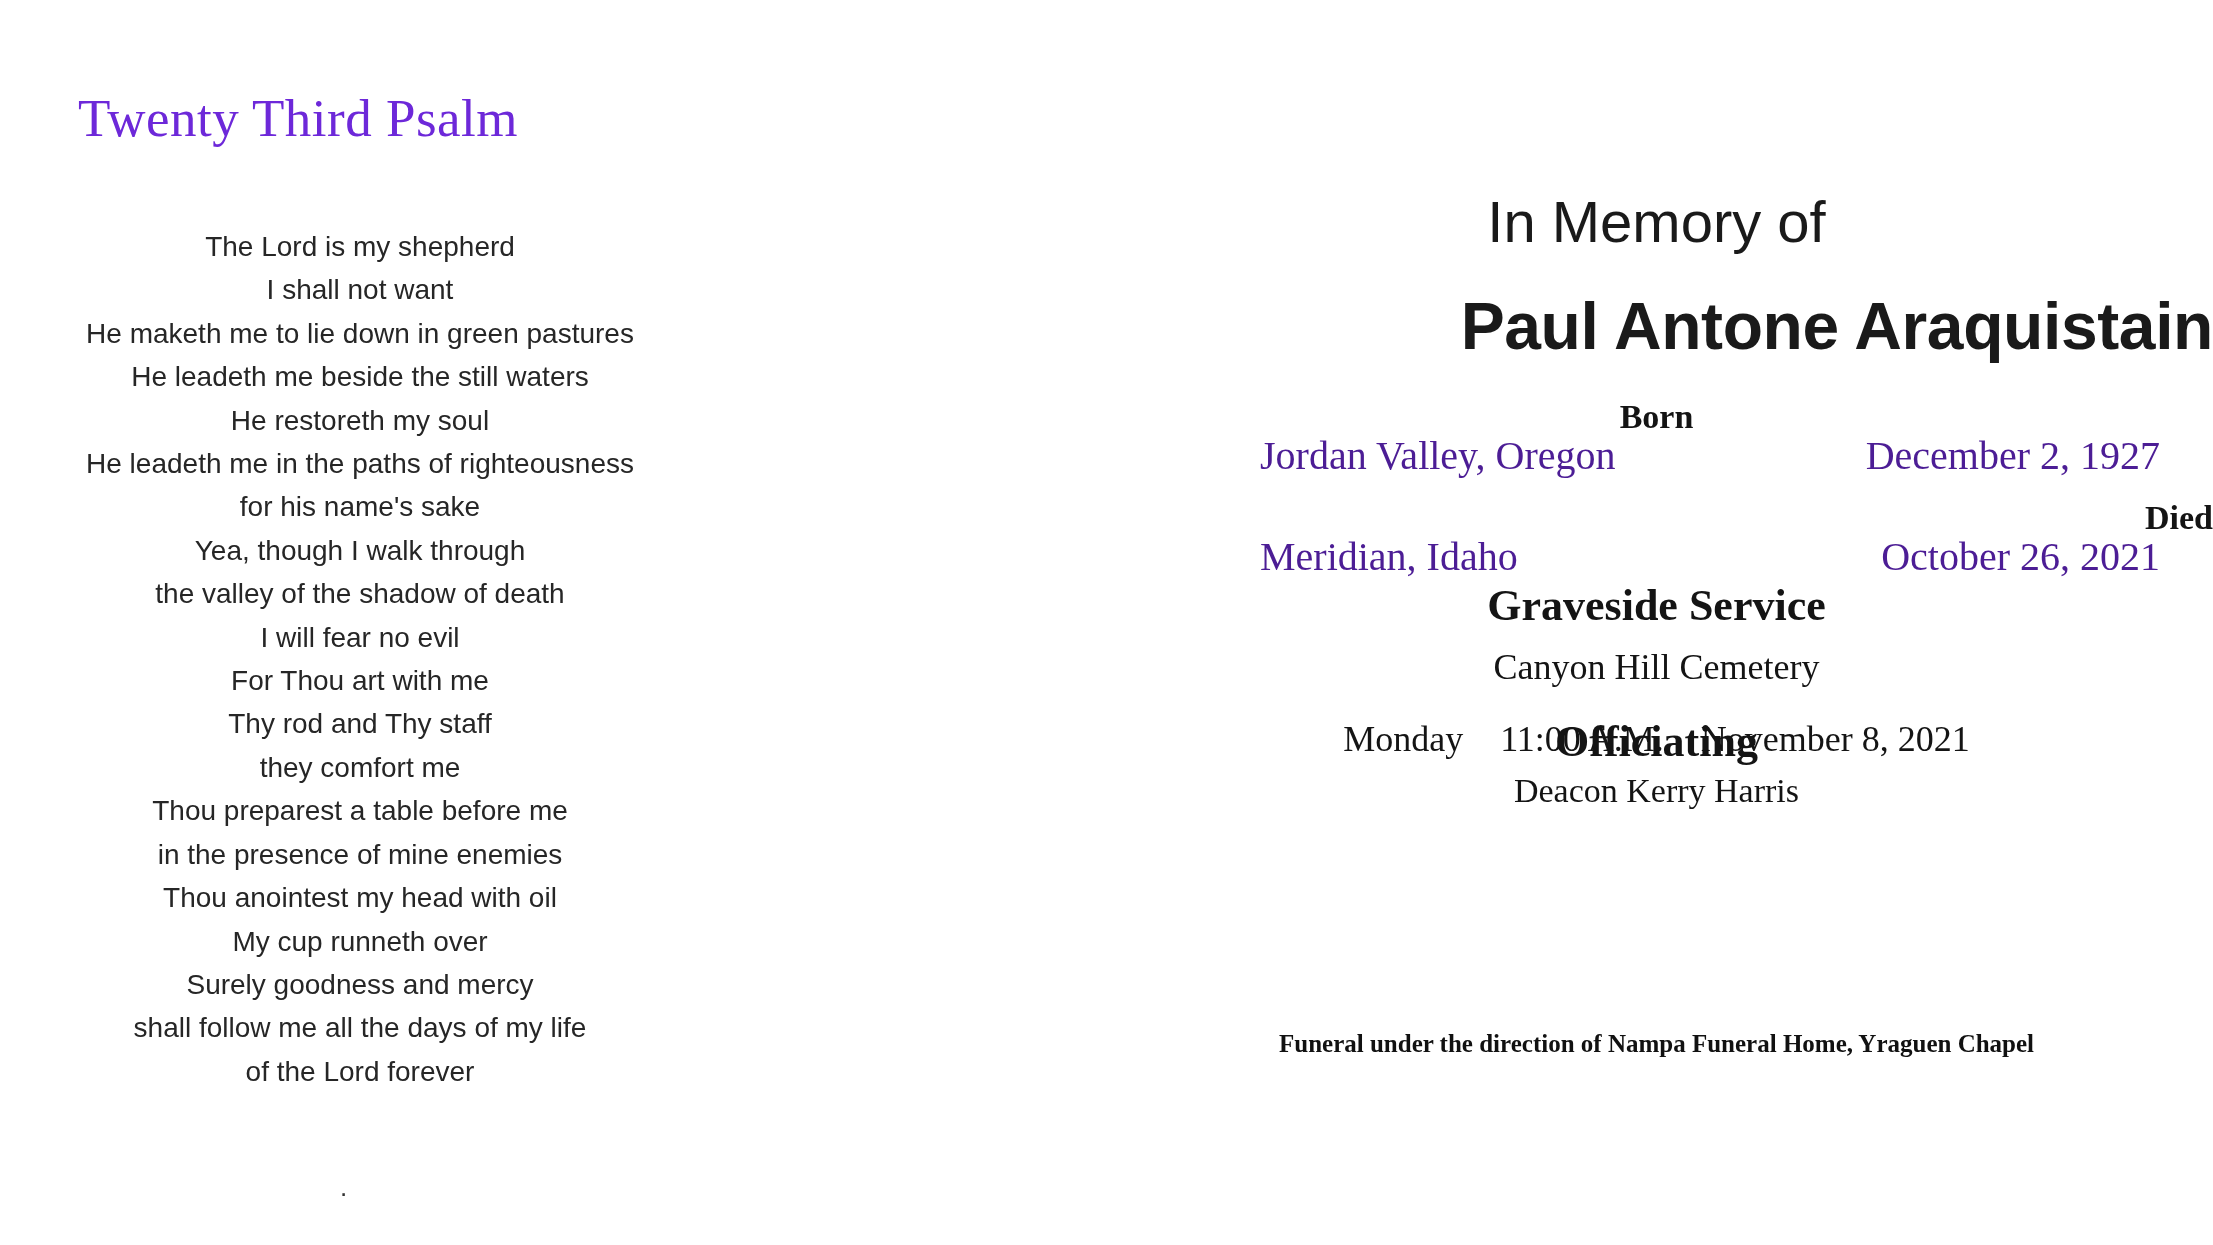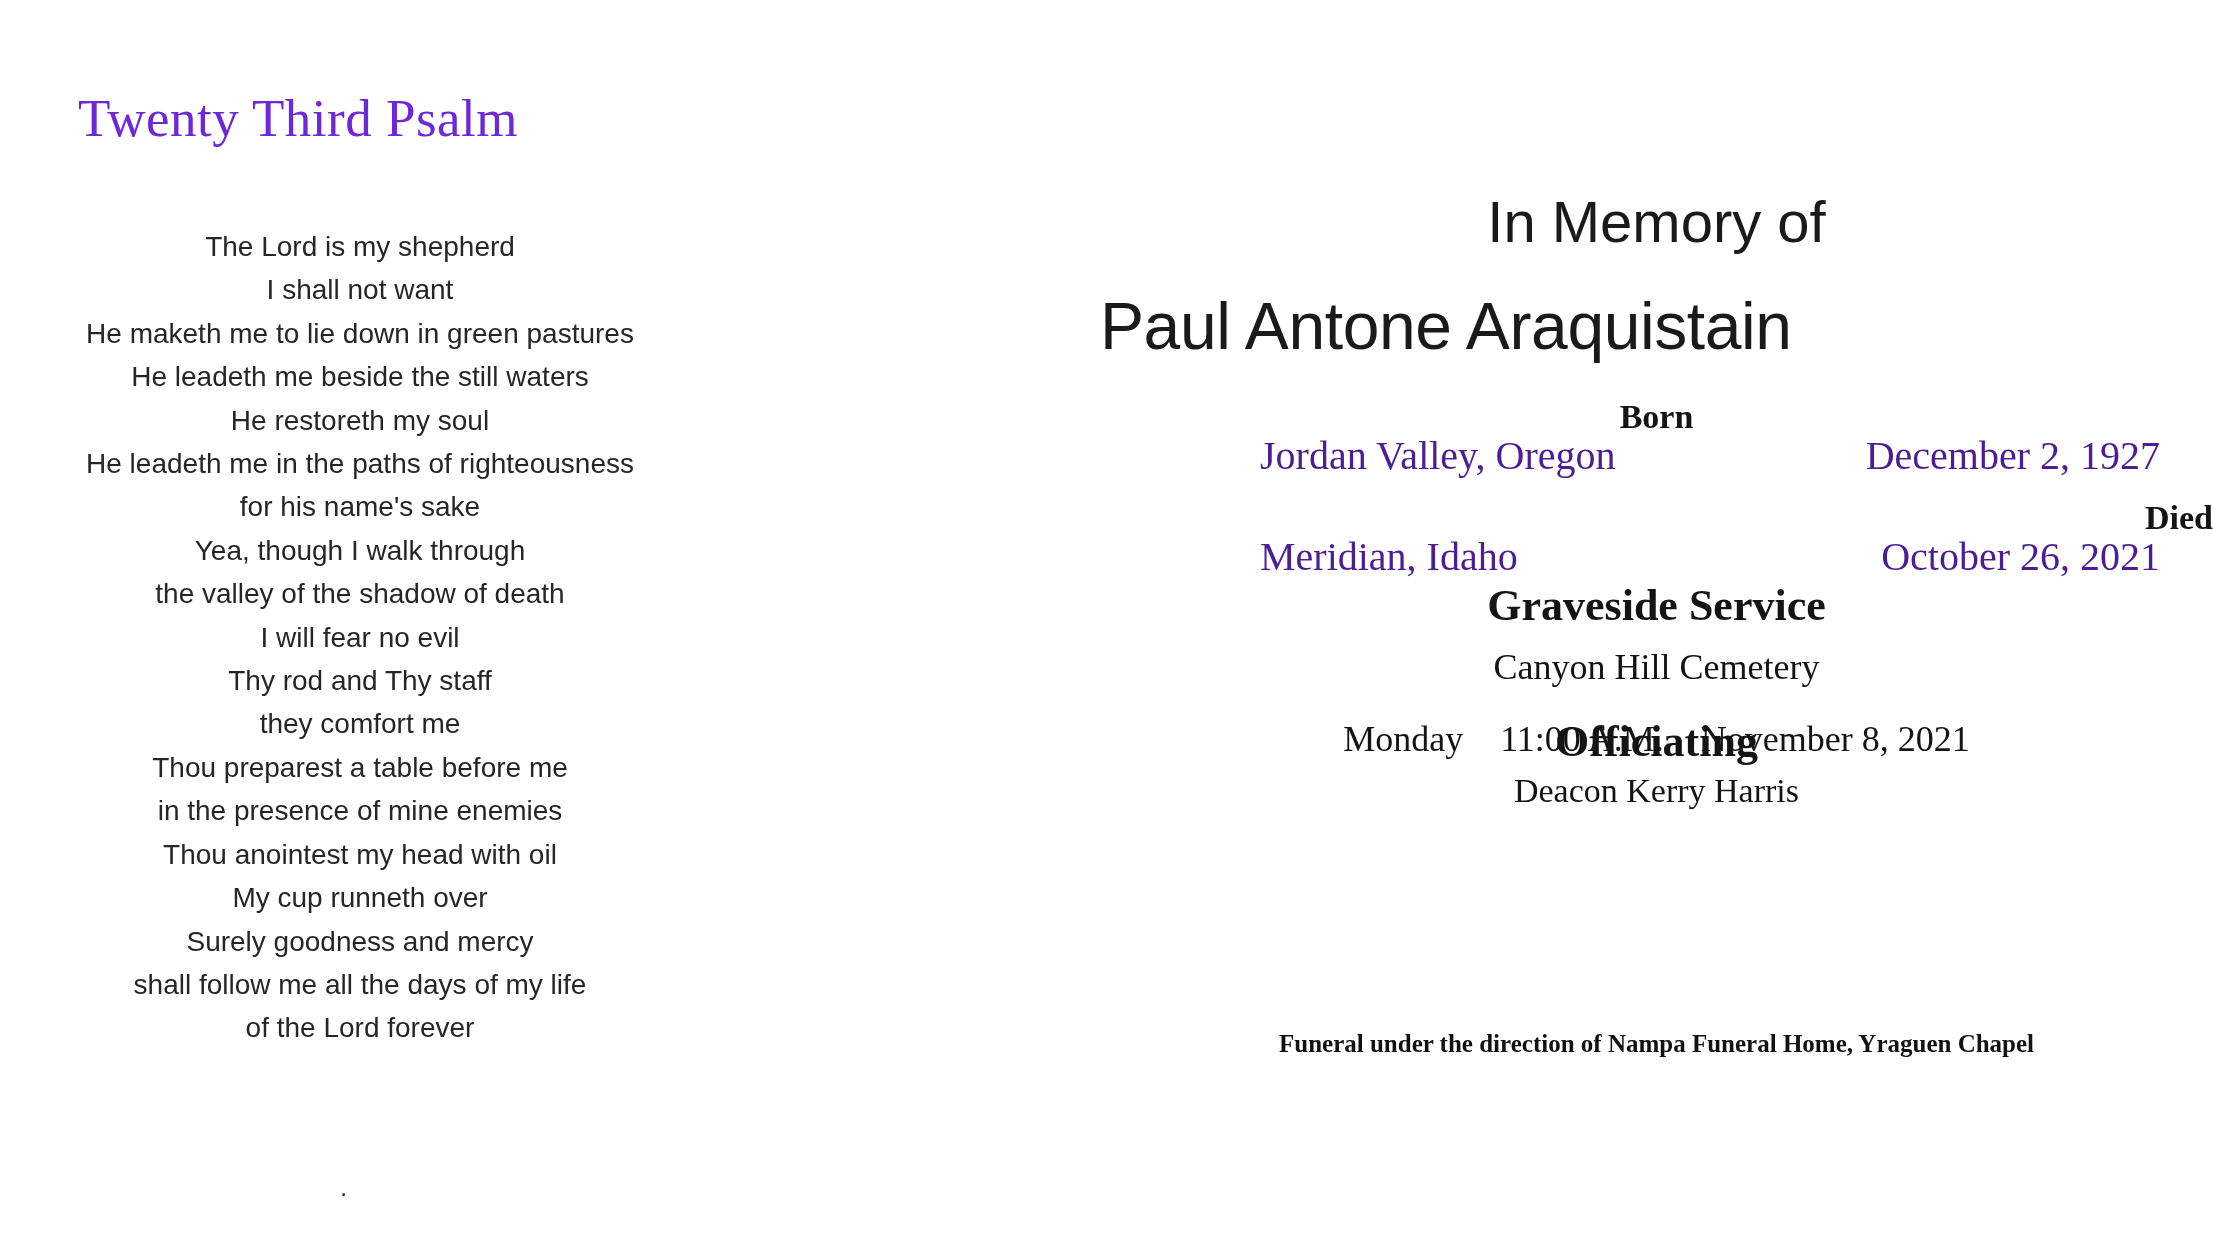--- a/index.html
+++ b/index.html
@@ -79,24 +79,24 @@
     font-family: "Liberation Sans", sans-serif;
     font-size: 58px;
     font-weight: 400;
     color: #1a1a1a;
   }
   .deceased-name {
     position: absolute;
     left: 0;
     top: 288px;
     width: 1113px;
-    text-align: left;
+    text-align: right;
     font-family: "Liberation Sans", sans-serif;
     font-size: 66px;
-    font-weight: 400;
+    font-weight: 700;
     letter-spacing: -0.4px;
     color: #1a1a1a;
   }
   .label-born,
   .label-died {
     position: absolute;
     width: 1113px;
     text-align: center;
     font-family: "Liberation Serif", serif;
     font-weight: 700;
@@ -191,20 +191,21 @@
       <span class="psalm-line">The Lord is my shepherd</span>
       <span class="psalm-line">I shall not want</span>
       <span class="psalm-line">He maketh me to lie down in green pastures</span>
       <span class="psalm-line">He leadeth me beside the still waters</span>
       <span class="psalm-line">He restoreth my soul</span>
       <span class="psalm-line">He leadeth me in the paths of righteousness</span>
       <span class="psalm-line">for his name's sake</span>
       <span class="psalm-line">Yea, though I walk through</span>
       <span class="psalm-line">the valley of the shadow of death</span>
       <span class="psalm-line">I will fear no evil</span>
+      <span class="psalm-line">For Thou art with me</span>
       <span class="psalm-line">Thy rod and Thy staff</span>
       <span class="psalm-line">they comfort me</span>
       <span class="psalm-line">Thou preparest a table before me</span>
       <span class="psalm-line">in the presence of mine enemies</span>
       <span class="psalm-line">Thou anointest my head with oil</span>
       <span class="psalm-line">My cup runneth over</span>
       <span class="psalm-line">Surely goodness and mercy</span>
       <span class="psalm-line">shall follow me all the days of my life</span>
       <span class="psalm-line">of the Lord forever</span>
     </div>

